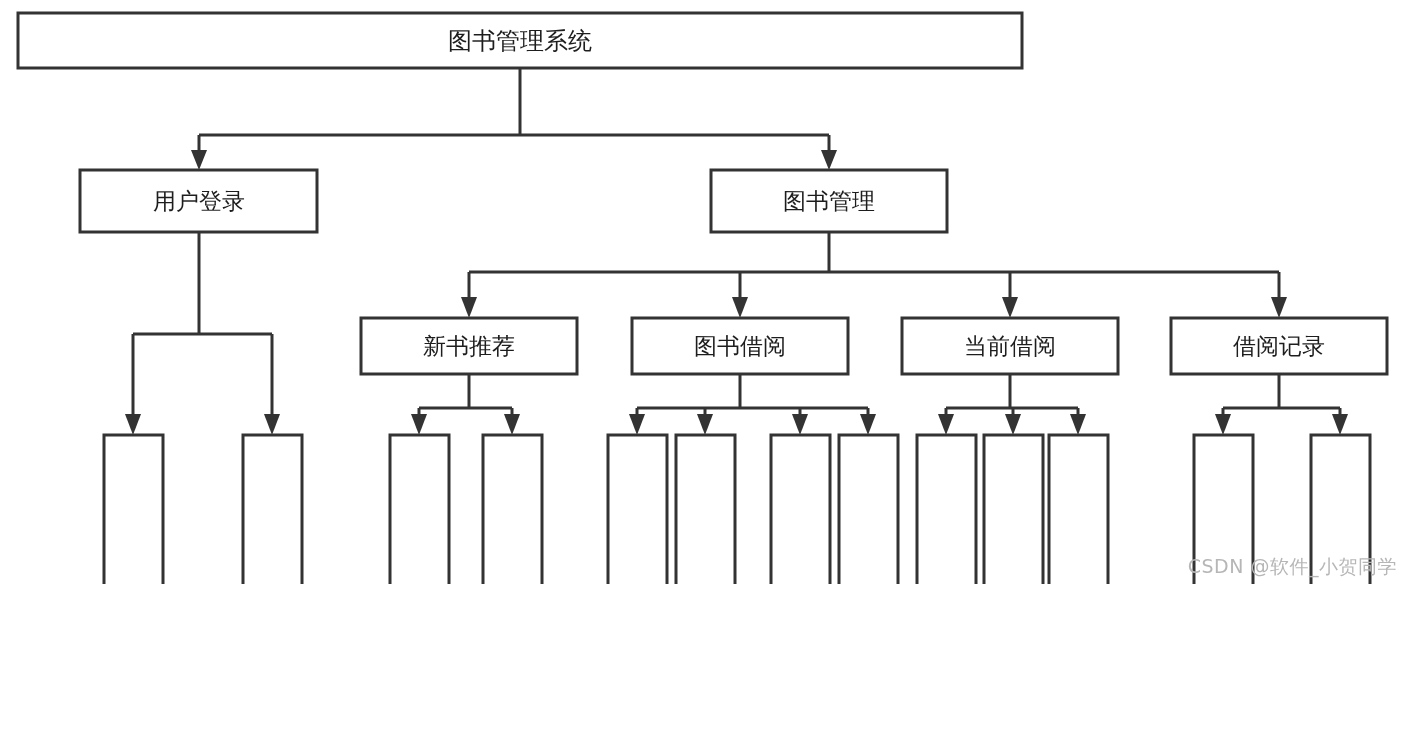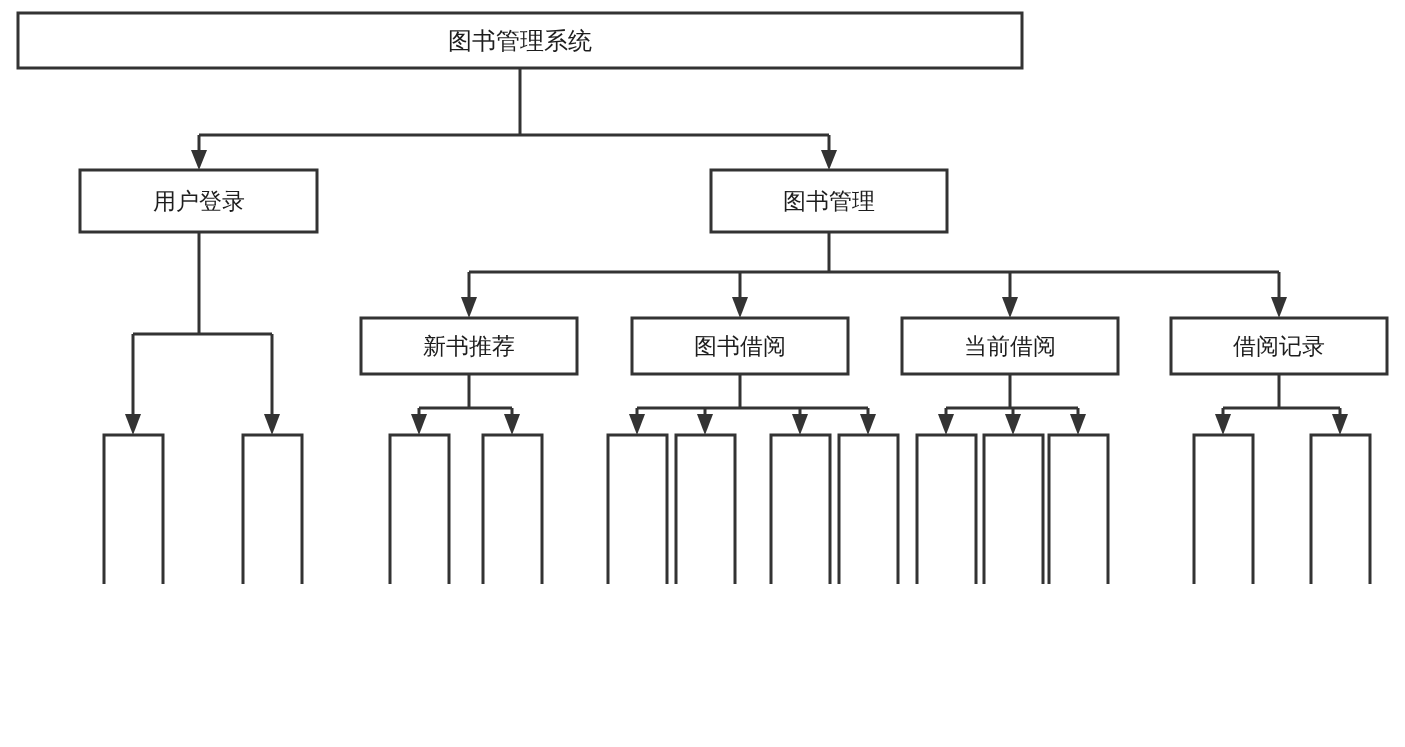--- a/index.html
+++ b/index.html
@@ -252,13 +252,14 @@
     <span class="leaf-label">确认归还（管理员）</span>
   </div>
 
   <div class="leaf-label-wrap" style="left:1194px; top:435px; width:59px; height:300px;">
     <span class="leaf-label">新增借阅记录</span>
   </div>
   <div class="leaf-label-wrap" style="left:1311px; top:435px; width:59px; height:300px;">
     <span class="leaf-label">查询借阅记录</span>
   </div>
 
+  <div class="watermark">CSDN @软件_小贺同学</div>
 </div>
 
 </body></html>

